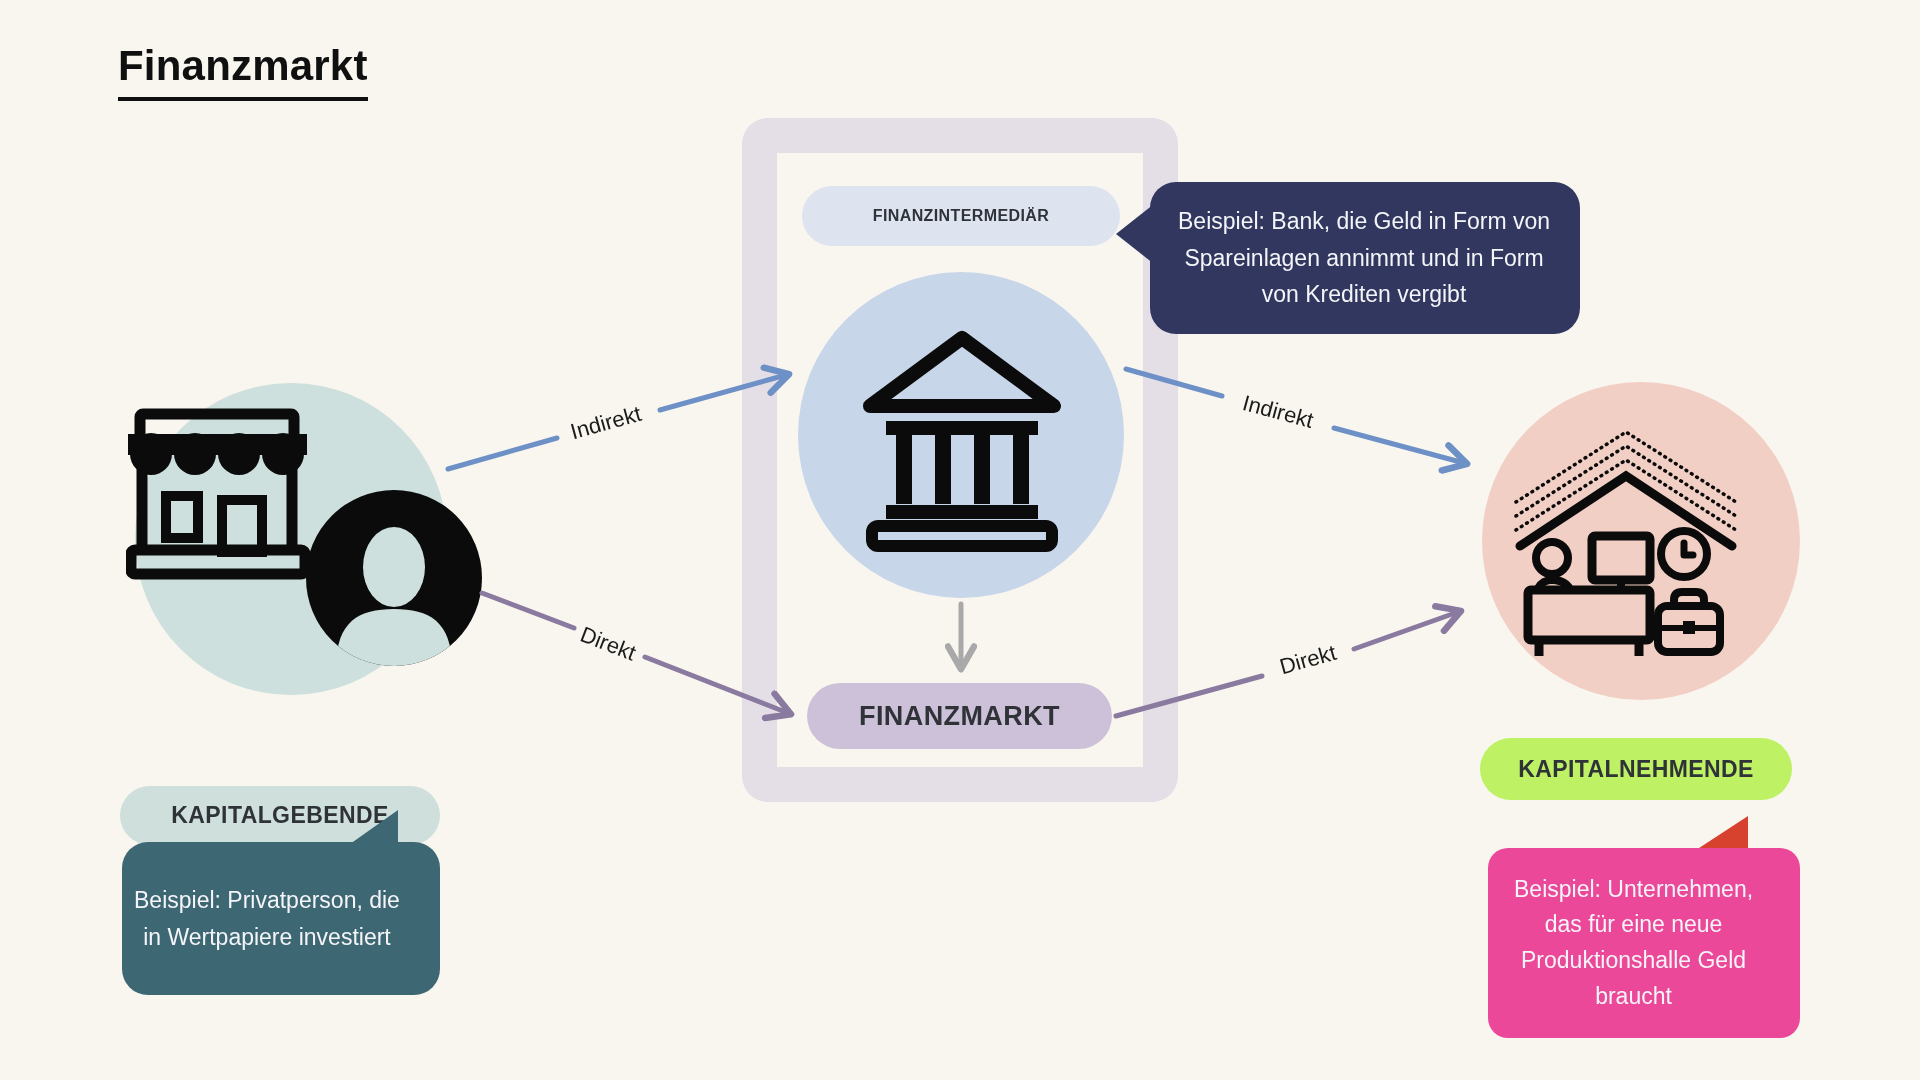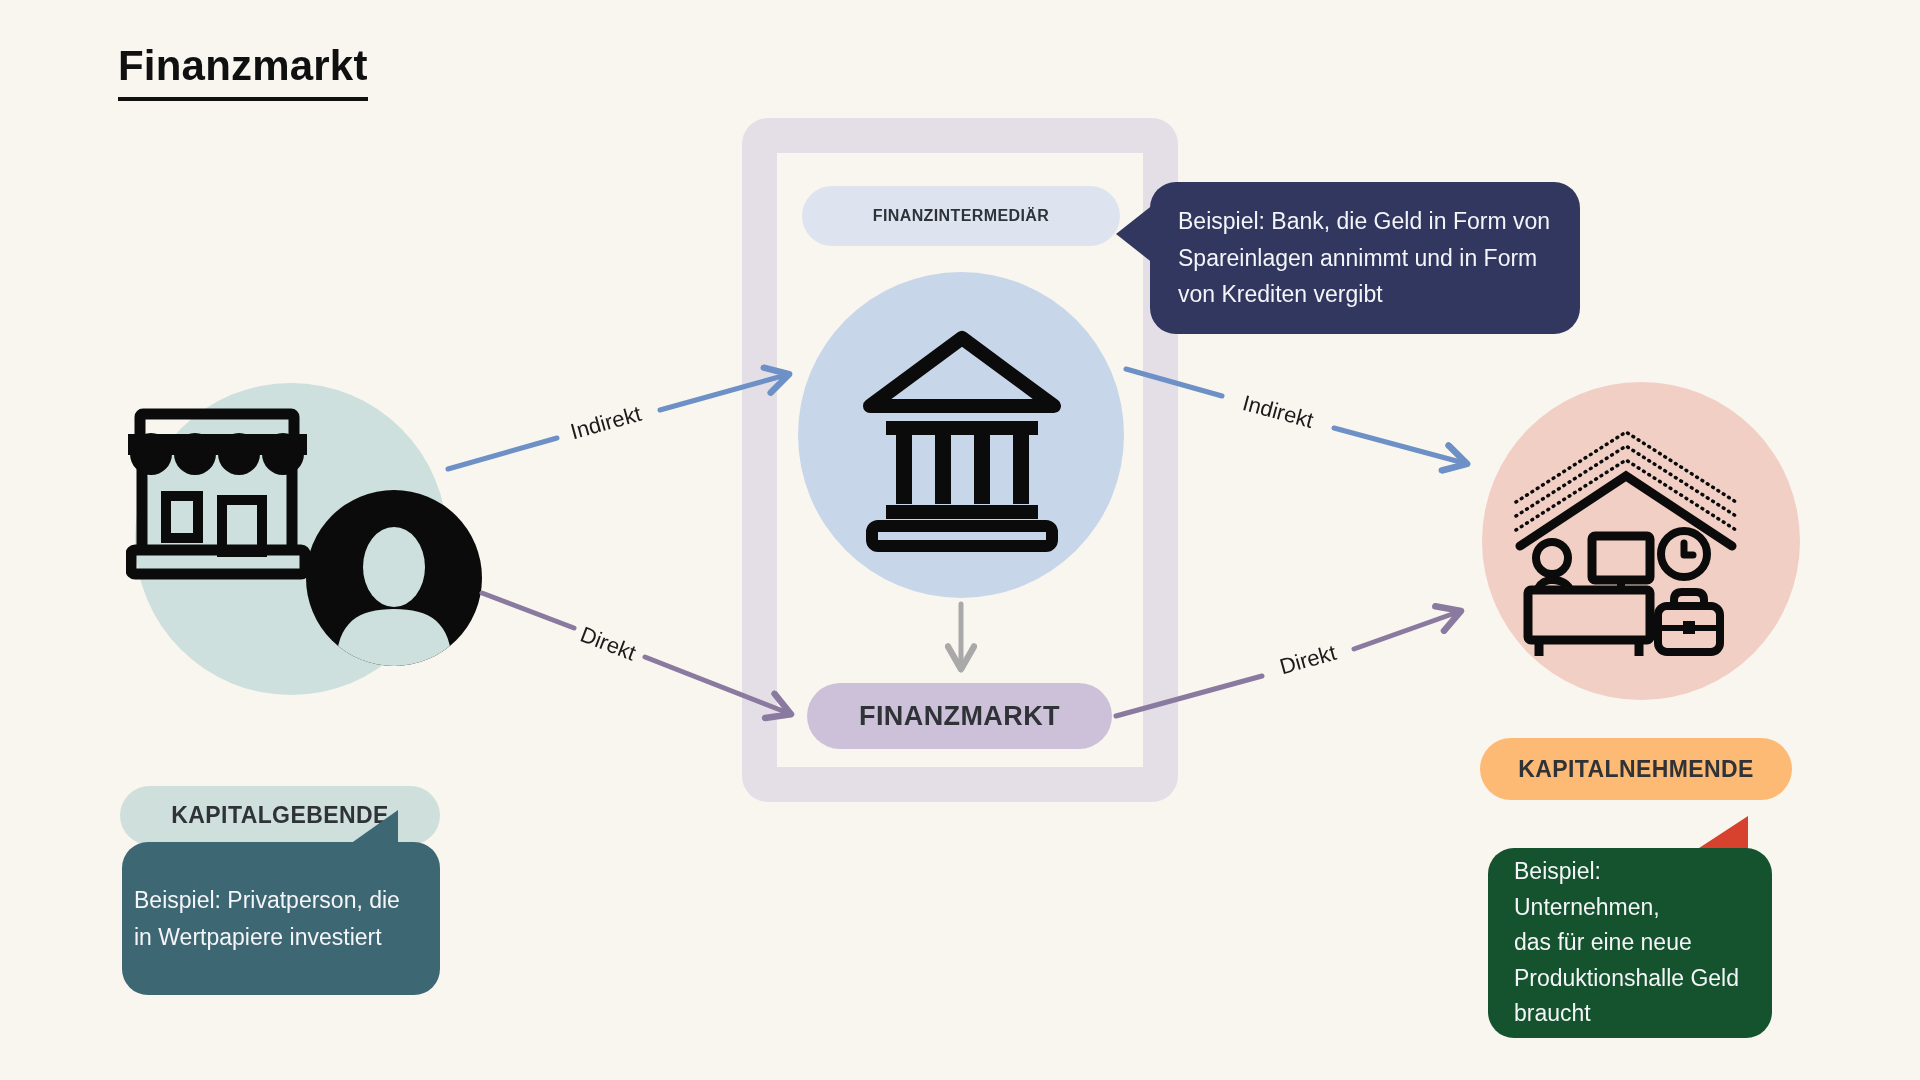--- a/index.html
+++ b/index.html
@@ -1,46 +1,47 @@
 <!DOCTYPE html>
 <html><head>
 <meta charset="utf-8">
 <style>
   html,body{margin:0;padding:0;background:#e8e5de;}
   .stage{
     position:relative;width:1920px;height:1080px;overflow:hidden;
     background:#f9f6ef;
     font-family:"Liberation Sans","DejaVu Sans",sans-serif;
+    text-align:center;
   }
   .abs{position:absolute;}
   
   .title{
     left:118px;top:42px;font-size:42px;font-weight:600;color:#101010;
     border-bottom:4px solid #101010;padding-bottom:7px;letter-spacing:.2px;
   }
   
   .container-outer{left:742px;top:118px;width:436px;height:684px;background:#e4dfe6;border-radius:26px;}
   .container-inner{position:absolute;left:35px;top:35px;right:35px;bottom:35px;background:#f9f6ef;}
   
   .pill{display:flex;align-items:center;justify-content:center;font-weight:700;color:#2f3338;letter-spacing:.4px;}
   .pill-intermediary{left:802px;top:186px;width:318px;height:60px;border-radius:30px;background:#dde4f0;font-size:16px;}
   .pill-market{left:807px;top:683px;width:305px;height:66px;border-radius:33px;background:#ccc1d9;font-size:27px;}
   .pill-giver{left:120px;top:742px;width:320px;height:59px;border-radius:30px;background:#cfdfdc;font-size:23px;margin-top:44px;}
-  .pill-taker{left:1480px;top:738px;width:312px;height:62px;border-radius:31px;background:#fdba74;font-size:23px;}
+  .pill-taker{left:1480px;top:738px;width:312px;height:62px;border-radius:31px;background:#bef264;font-size:23px;}
   
   .circle{border-radius:50%;}
   .circle-bank{left:798px;top:272px;width:326px;height:326px;background:#c8d6ea;}
   .circle-giver{left:135px;top:383px;width:312px;height:312px;background:#cde0dd;}
   .circle-taker{left:1482px;top:382px;width:318px;height:318px;background:#f2cfc4;}
   
   .bubble{display:flex;align-items:center;color:#f4f5f8;font-size:23px;border-radius:26px;}
   .bubble span{white-space:pre-line;}
   .bubble-navy{left:1150px;top:182px;width:430px;height:152px;background:#323760;padding:4px 28px;line-height:1.6;box-sizing:border-box;}
   .bubble-giver{left:122px;top:842px;width:318px;height:153px;background:#3e6774;padding:0 12px;line-height:1.6;box-sizing:border-box;}
-  .bubble-taker{left:1488px;top:848px;width:284px;height:190px;background:#14532d;padding:0 26px;line-height:1.55;box-sizing:border-box;}
+  .bubble-taker{left:1488px;top:848px;width:312px;height:190px;background:#ec4899;padding:0 26px;line-height:1.55;box-sizing:border-box;border-radius:20px;}
   .tail-navy{left:1116px;top:204px;width:38px;height:60px;background:#323760;
     clip-path:polygon(100% 0,100% 100%,0 50%);}
   .tail-giver{left:350px;top:810px;width:48px;height:34px;background:#3e6774;
     clip-path:polygon(100% 0,100% 100%,0 100%);}
   .tail-taker{left:1696px;top:816px;width:52px;height:34px;background:#d6422e;
     clip-path:polygon(100% 0,100% 100%,0 100%);}
   
   .arrow-label{font-size:22px;font-weight:500;color:#1b1b1b;transform-origin:center;white-space:nowrap;}
   .lbl-ind-left {left:606px; top:423px;transform:translate(-50%,-50%) rotate(-15.5deg);}
   .lbl-ind-right{left:1278px;top:412px;transform:translate(-50%,-50%) rotate(15deg);}

